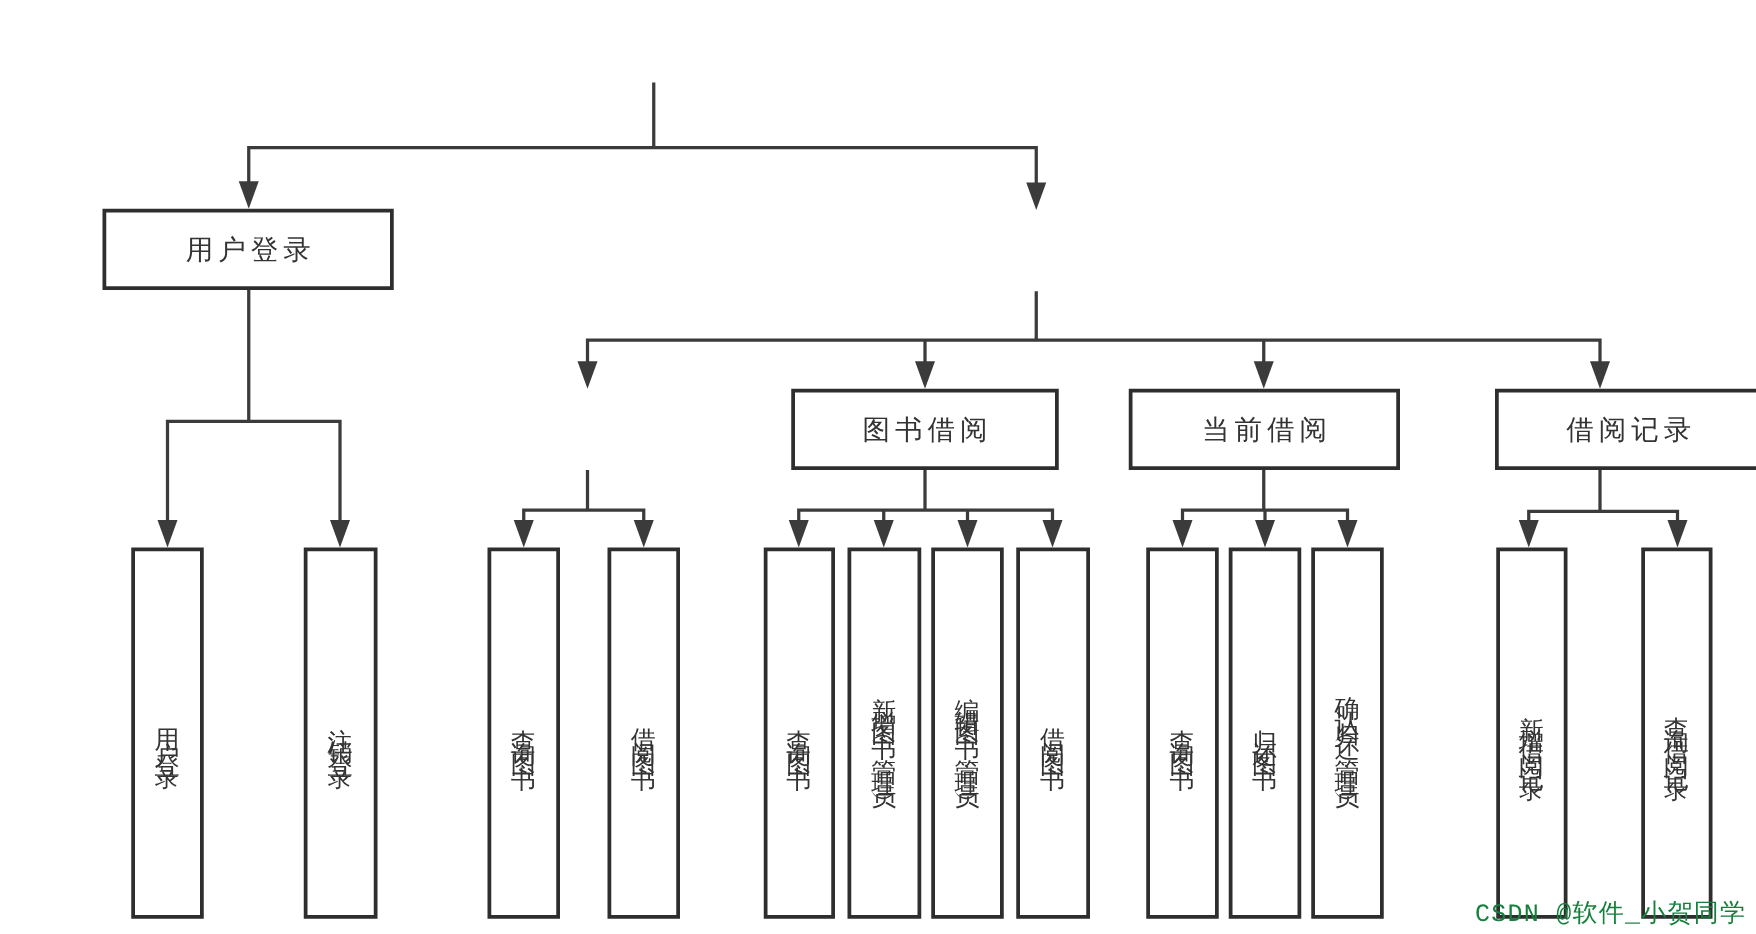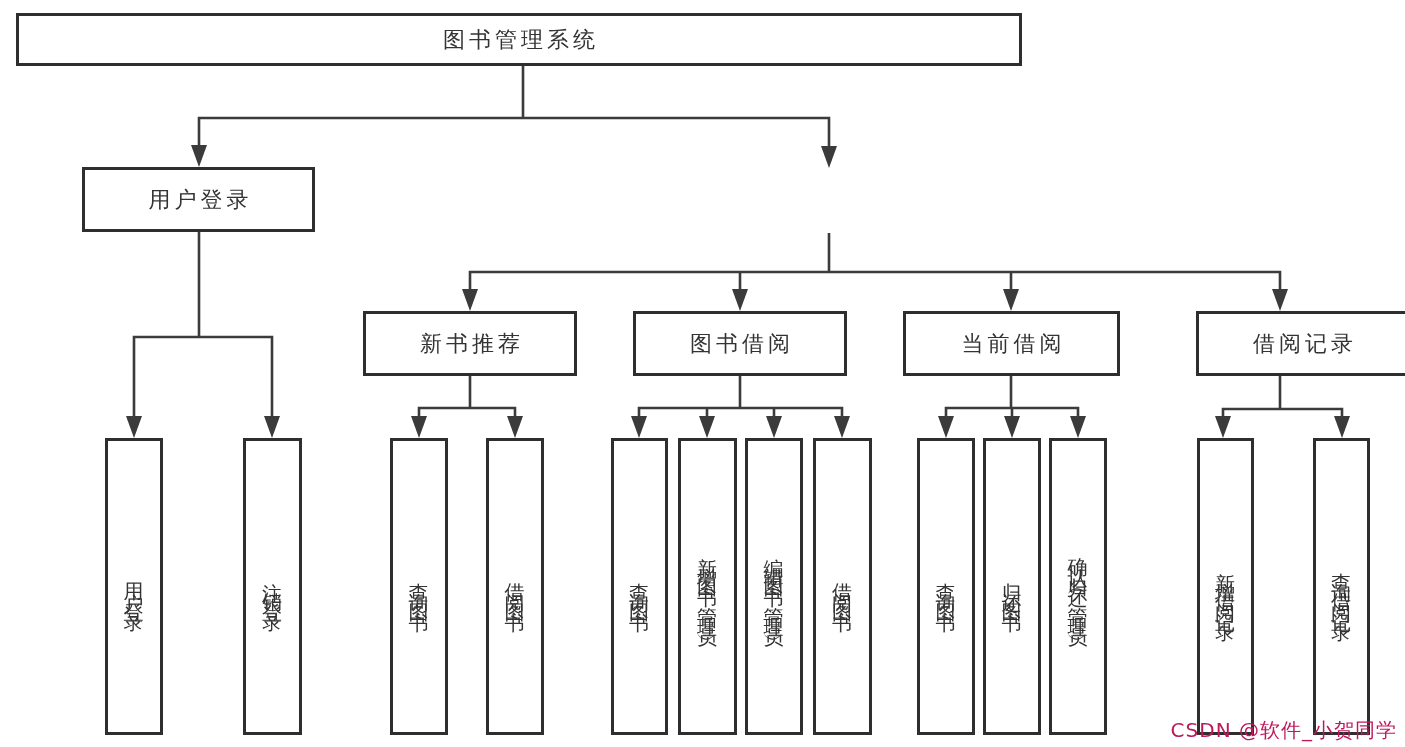--- a/index.html
+++ b/index.html
@@ -39,24 +39,25 @@
     position: absolute;
     left: 0; top: 0;
     width: 1405px; height: 747px;
     z-index: 1;
   }
   .watermark {
     position: absolute;
     right: 8px;
     bottom: 3px;
     font-size: 20px;
-    color: #be185d;
+    color: #15803d;
     letter-spacing: 1px;
     white-space: nowrap;
     z-index: 3;
+    font-family: Liberation Mono, monospace;
   }
 </style>
 </head>
 <body>
 
 <div id="stage">
 
   <svg id="wires" viewBox="0 0 1405 747" xmlns="http://www.w3.org/2000/svg">
     <path fill="none" stroke="#3b3b3b" stroke-width="2.6" d="
       M523 66 L523 118
@@ -95,25 +96,23 @@
       <polygon points="766,416 782,416 774,438"></polygon>
       <polygon points="834,416 850,416 842,438"></polygon>
       <polygon points="938,416 954,416 946,438"></polygon>
       <polygon points="1004,416 1020,416 1012,438"></polygon>
       <polygon points="1070,416 1086,416 1078,438"></polygon>
       <polygon points="1215,416 1231,416 1223,438"></polygon>
       <polygon points="1334,416 1350,416 1342,438"></polygon>
     </g>
   </svg>
 
-  <div class="box h" style="left:16px;top:13px;width:1006px;height:53px">图书管理系统</div>
 
   <div class="box h" style="left:82px;top:167px;width:233px;height:65px">用户登录</div>
 
-  <div class="box h" style="left:363px;top:311px;width:214px;height:65px">新书推荐</div>
   <div class="box h" style="left:633px;top:311px;width:214px;height:65px">图书借阅</div>
   <div class="box h" style="left:903px;top:311px;width:217px;height:65px">当前借阅</div>
   <div class="box h" style="left:1196px;top:311px;width:214px;height:65px">借阅记录</div>
 
   <div class="box v" style="left:105px;top:438px;width:58px;height:297px">用户登录</div>
   <div class="box v" style="left:243px;top:438px;width:59px;height:297px">注销登录</div>
 
   <div class="box v" style="left:390px;top:438px;width:58px;height:297px">查询图书</div>
   <div class="box v" style="left:486px;top:438px;width:58px;height:297px">借阅图书</div>
 

